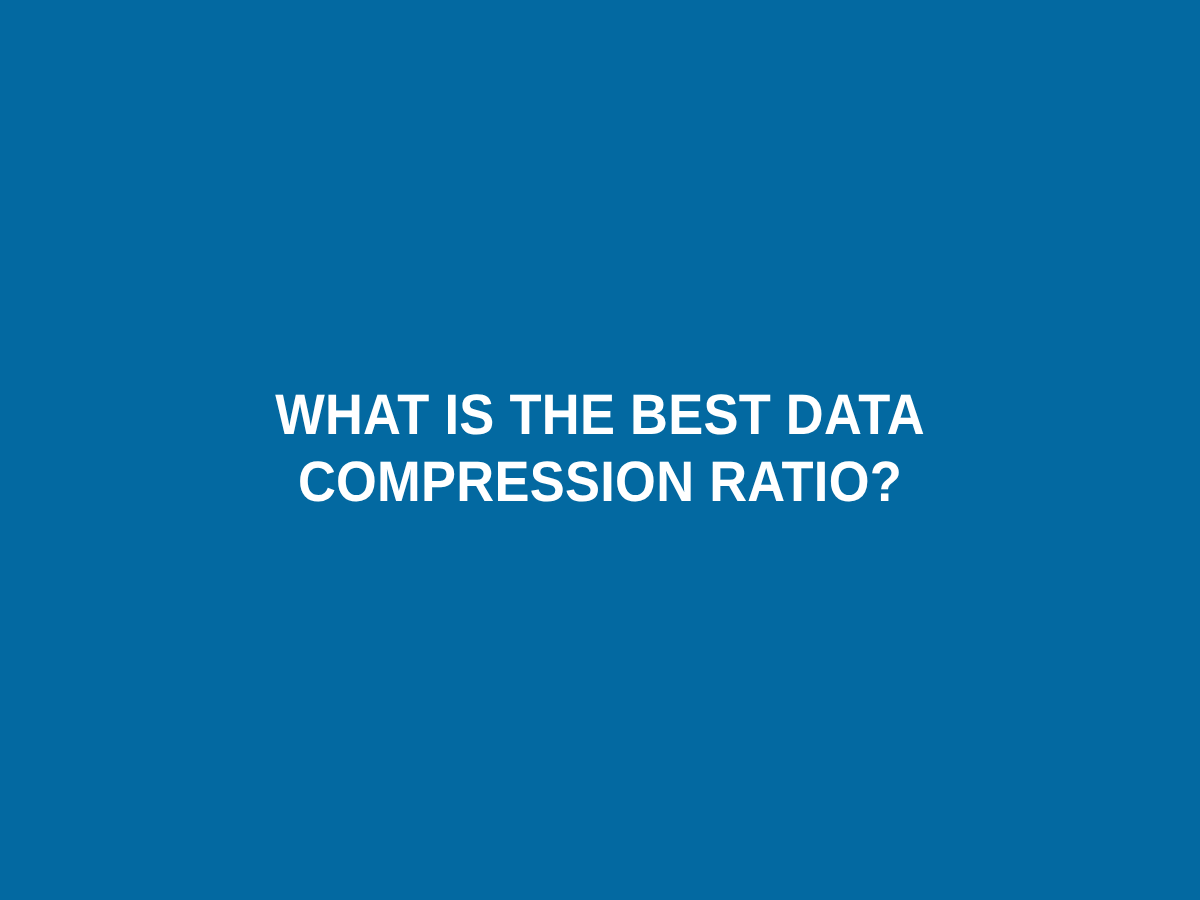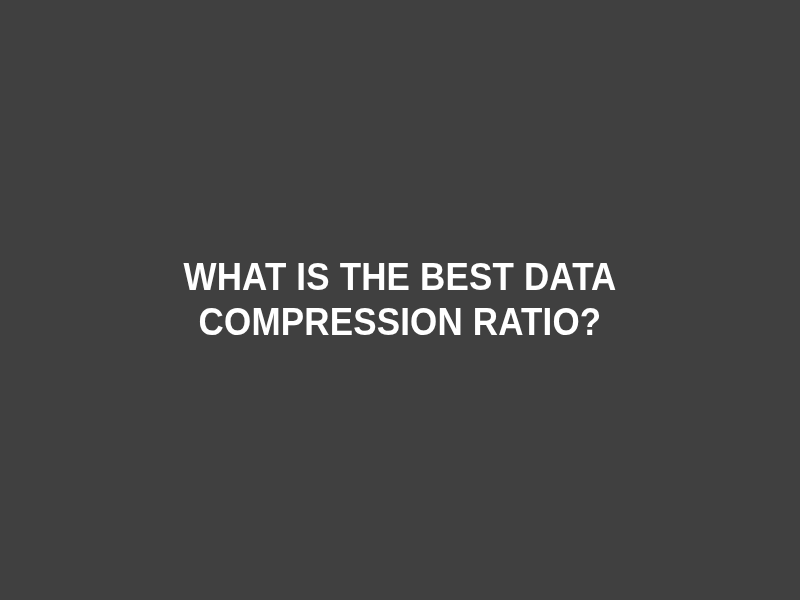--- a/index.html
+++ b/index.html
@@ -45,19 +45,19 @@
     text-transform: uppercase;
     text-align: center;
     white-space: normal;
     transform: scaleX(0.92);
     transform-origin: center center;
   }
 </style>
 </head>
 <body>
 
-<div id="banner" style="background-color: #404040;">
+<div id="banner" style="background-color: #0369a1;">
 
   <div id="title-block">
     <h1 id="banner-title" style="color: rgb(255, 255, 255);">What is the Best Data Compression Ratio?</h1>
   </div>
 
 </div>
 
 </body></html>

